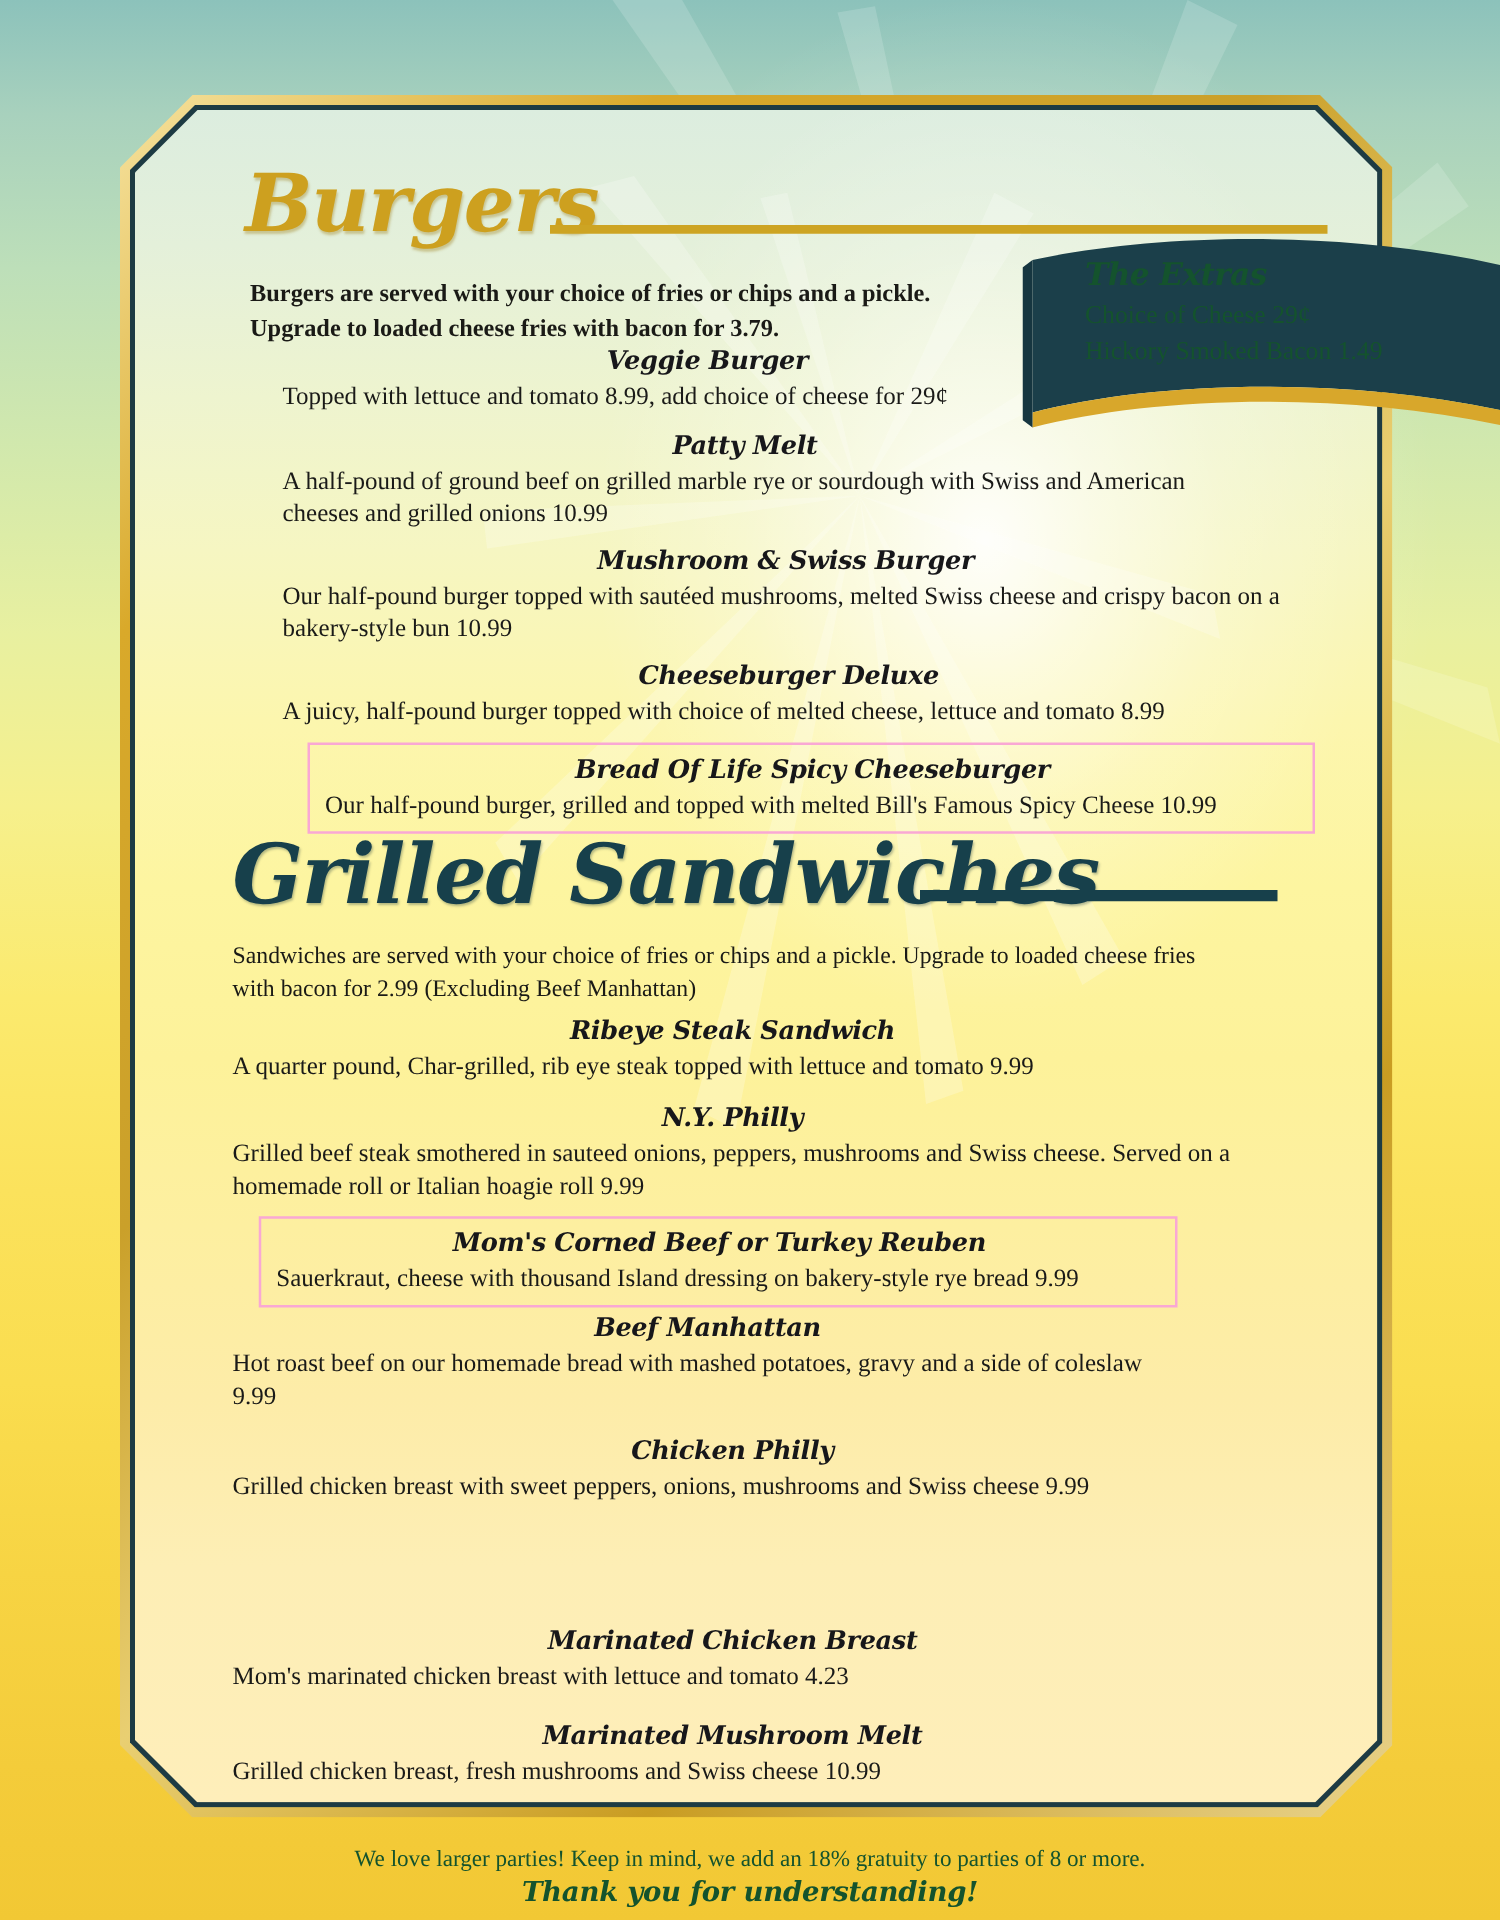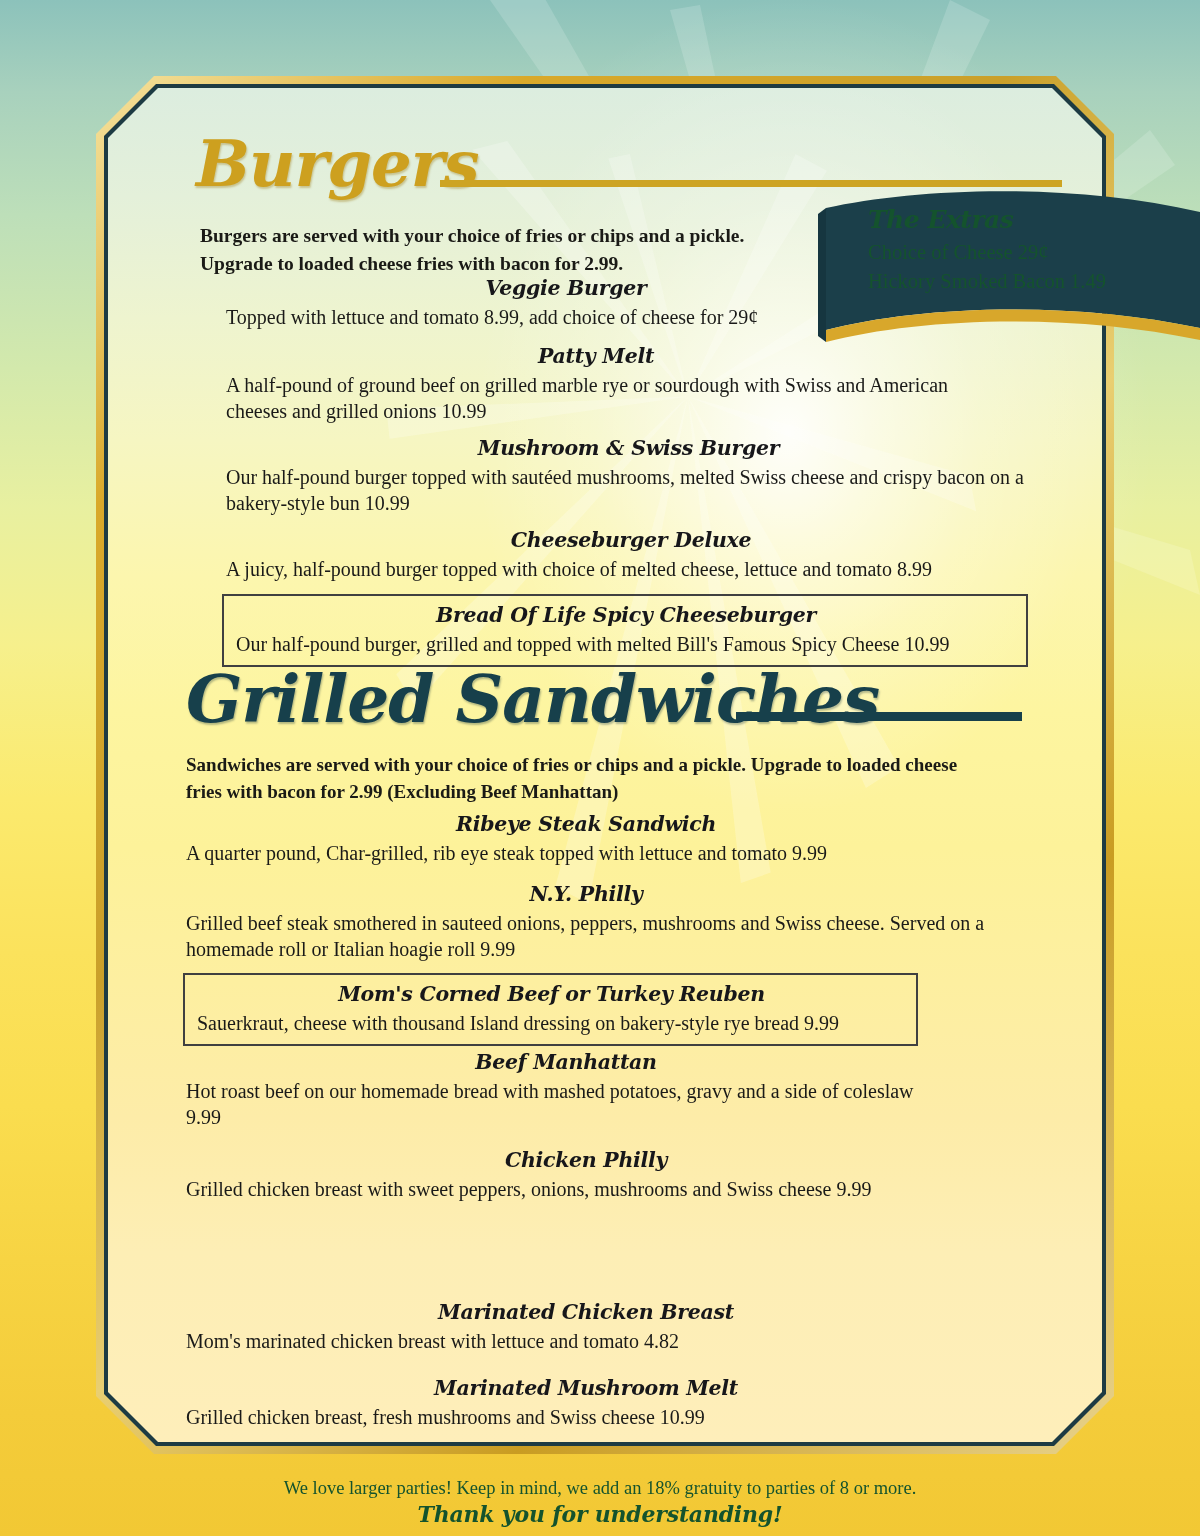--- a/index.html
+++ b/index.html
@@ -145,21 +145,20 @@
   }
   #sandwiches-rule {
     position:absolute; left:736px; top:712px; width:286px; height:9px;
     background:#17404b;
   }
 
   .intro {
     position:absolute;
     font-family: "Liberation Serif", serif;
     color:#1a1a16;
-    font-weight:bold;
   }
   #burgers-intro {
     left: 200px; top: 222px; width: 610px;
     font-size: 19.5px; font-weight: bold; line-height: 1.42;
   }
   #sandwiches-intro {
     left: 186px; top: 752px; width: 790px;
     font-size: 19px; line-height: 1.42;
   }
 
@@ -176,23 +175,24 @@
     text-align: center;
   }
   .item .desc {
     font-family: "Liberation Serif", serif;
     font-size: 20px;
     color: #1a1a18;
     line-height: 1.32;
     margin: 0;
   }
   .item.boxed {
-    border: 2px solid #404040;
+    border: 2px solid #f9a8d4;
     box-sizing: border-box;
     padding: 7px 10px 8px 12px;
+    margin-left: 24px;
   }
 
   
   #extras-ribbon-wrap {
     position: absolute;
     left: 818px; top: 190px;
     width: 382px; height: 160px;
   }
   #extras-text {
     position: absolute;
@@ -267,21 +267,21 @@
     <polygon points="0,0 -120,575 -160,556"></polygon>
     <polygon points="0,0 -330,350 -352,315"></polygon>
     <polygon points="0,0 -360,48 -364,14"></polygon>
   </g>
 </svg>
 
 <div class="content">
 
   <div class="script-head" id="burgers-heading">Burgers</div>
   <div id="burgers-rule"></div>
-  <div class="intro" id="burgers-intro">Burgers are served with your choice of fries or chips and a pickle. Upgrade to loaded cheese fries with bacon for 2.99.</div>
+  <div class="intro" id="burgers-intro">Burgers are served with your choice of fries or chips and a pickle. Upgrade to loaded cheese fries with bacon for 3.79.</div>
 
   <div class="item" style="left:226px; top:276px; width:680px;">
     <p class="name">Veggie Burger</p>
     <p class="desc">Topped with lettuce and tomato 8.99, add choice of cheese for 29¢</p>
   </div>
 
   <div class="item" style="left:226px; top:344px; width:740px;">
     <p class="name">Patty Melt</p>
     <p class="desc">A half-pound of ground beef on grilled marble rye or sourdough with Swiss and American cheeses and grilled onions 10.99</p>
   </div>
@@ -326,21 +326,21 @@
   </div>
 
   <div class="item" style="left:186px; top:1148px; width:800px;">
     <p class="name">Chicken Philly</p>
     <p class="desc">Grilled chicken breast with sweet peppers, onions, mushrooms and Swiss cheese  9.99</p>
   </div>
 
 
   <div class="item" style="left:186px; top:1300px; width:800px;">
     <p class="name">Marinated Chicken Breast</p>
-    <p class="desc">Mom's marinated chicken breast with lettuce and tomato 4.82</p>
+    <p class="desc">Mom's marinated chicken breast with lettuce and tomato 4.23</p>
   </div>
 
   <div class="item" style="left:186px; top:1376px; width:800px;">
     <p class="name">Marinated Mushroom Melt</p>
     <p class="desc">Grilled chicken breast, fresh mushrooms and Swiss cheese   10.99</p>
   </div>
 
   <div id="extras-ribbon-wrap">
     <svg width="382" height="160" viewBox="0 0 382 160" preserveAspectRatio="none">
       <path d="M8,18 C100,-2 250,-8 382,22 L382,138 C250,110 100,116 8,140 Z" fill="#1b3f4a"></path>

